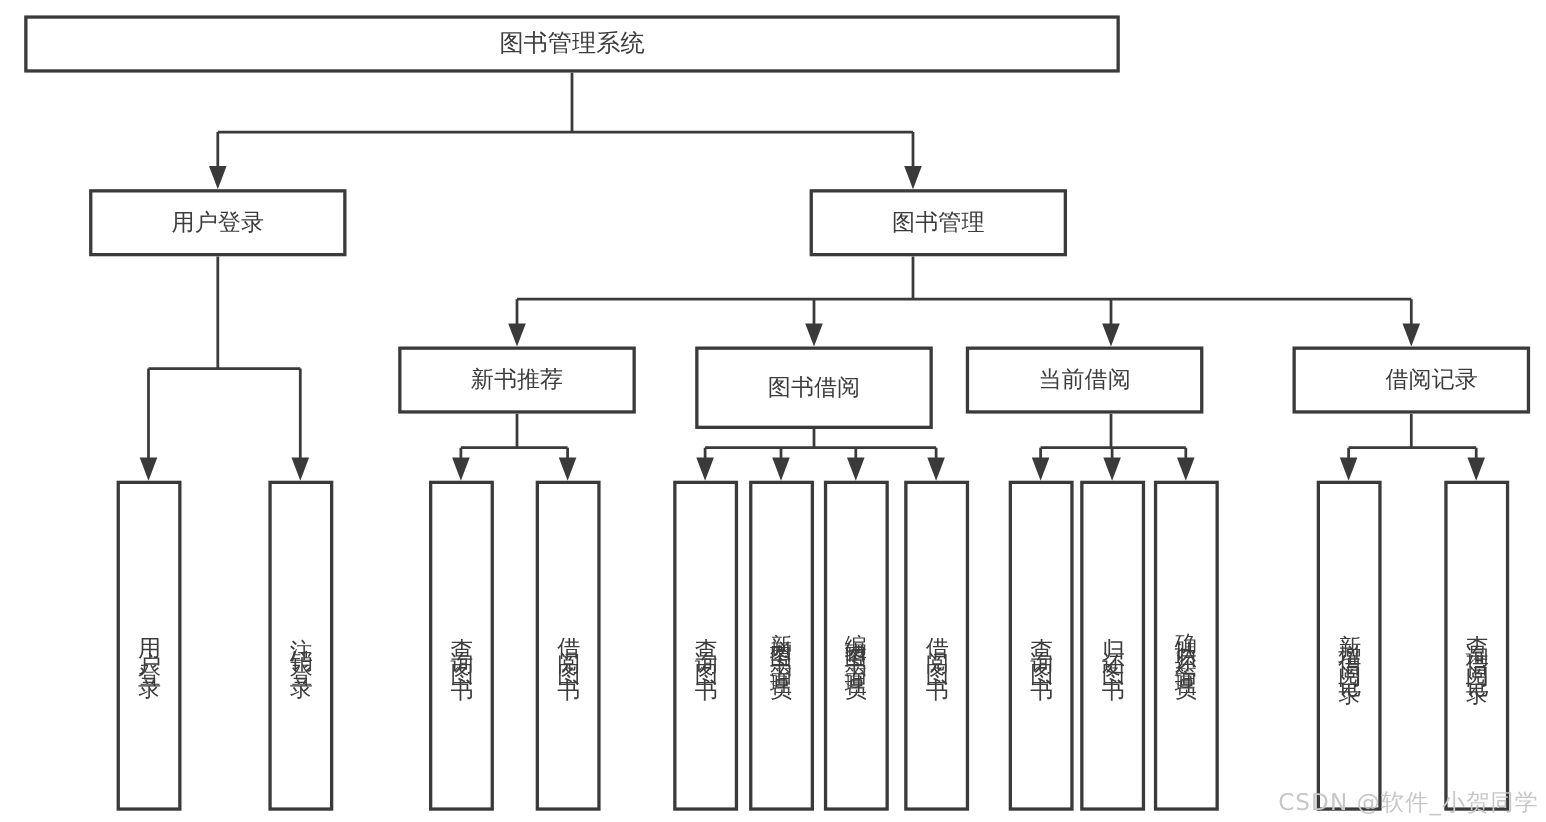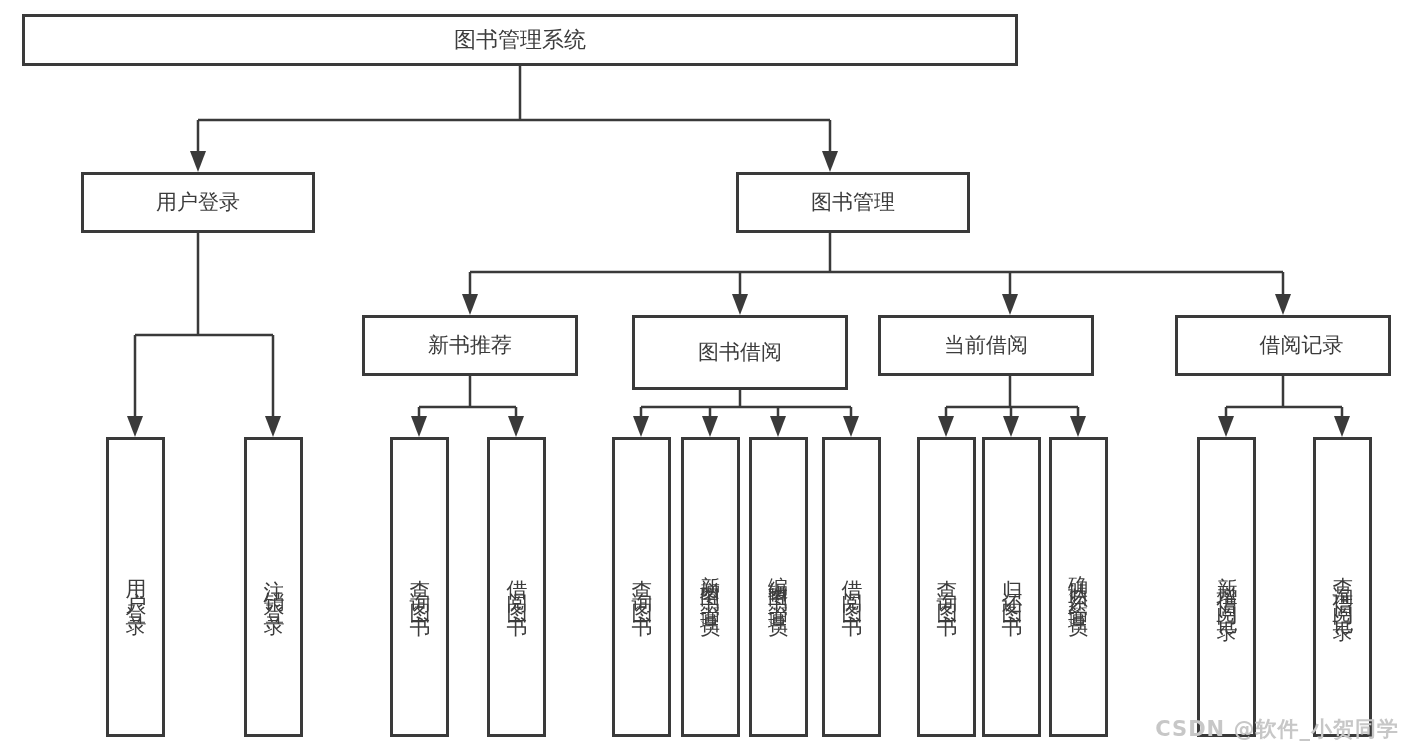--- a/index.html
+++ b/index.html
@@ -46,21 +46,20 @@
   .ls-6 { letter-spacing: 9px; }
   .ls-9 { letter-spacing: 6px; font-size: 20px; }
   .watermark {
     position: absolute;
     right: 6px;
     bottom: 4px;
     font-size: 21px;
     color: var(--wm);
     z-index: 10;
     letter-spacing: 1px;
-    font-weight: bold;
   }
 </style>
 </head>
 <body>
 
 <div class="canvas">
 
   <svg class="connectors" viewBox="0 0 1405 747" aria-hidden="true">
     <g stroke="#3a3a3a" stroke-width="2.5" fill="none">
       <path d="M520 66 V120 M198 120 H830 M198 120 V152 M830 120 V152"></path>

